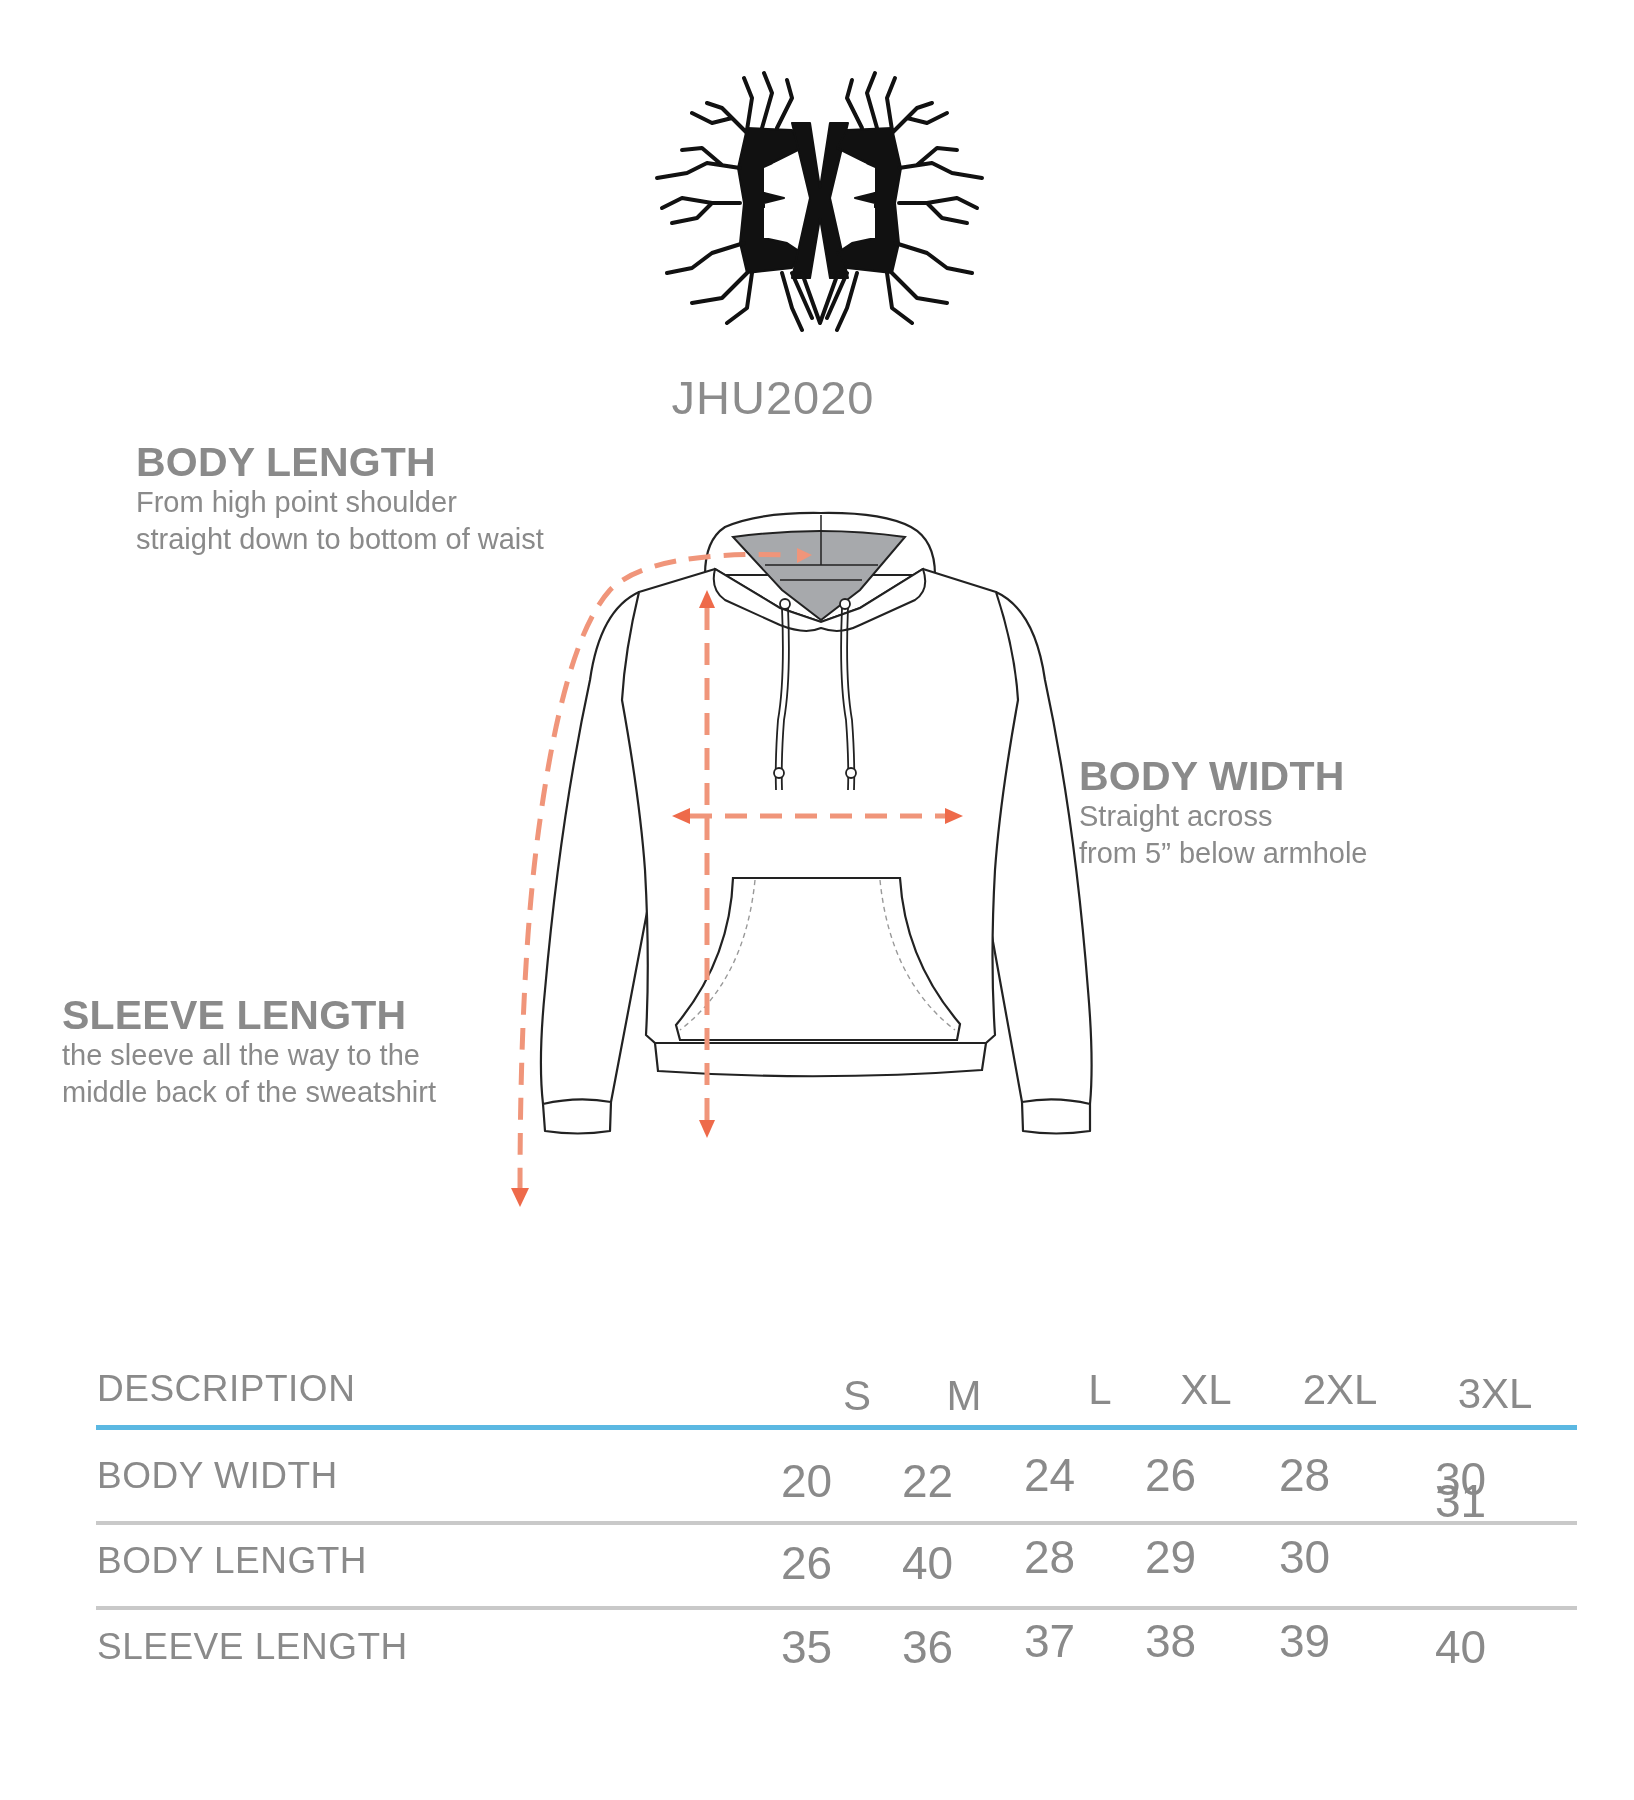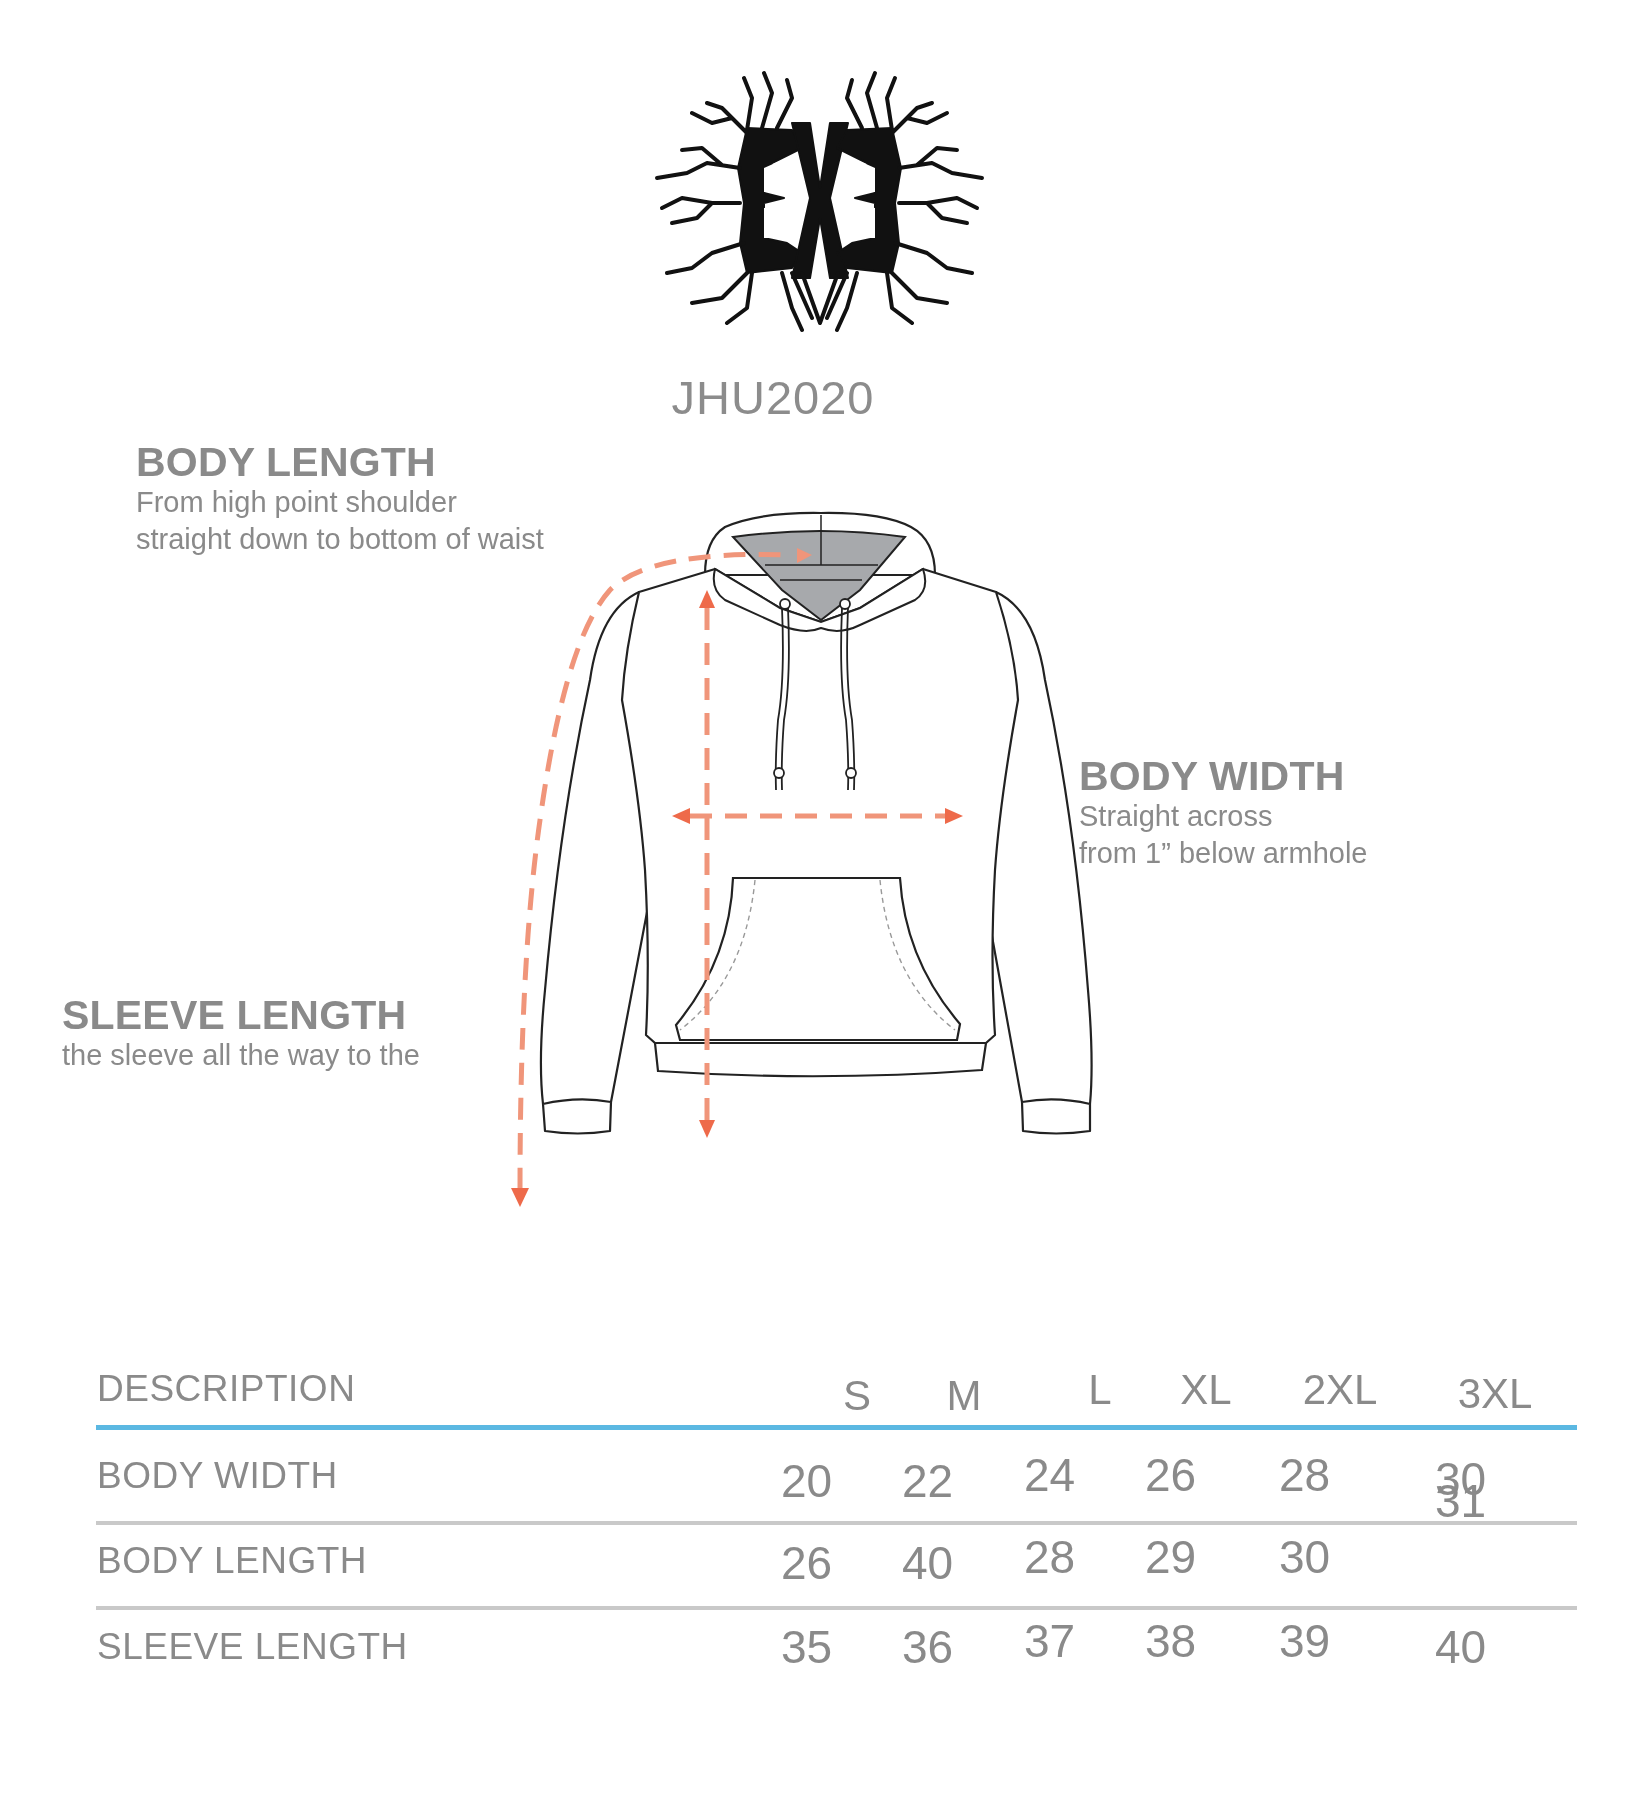--- a/index.html
+++ b/index.html
@@ -60,26 +60,27 @@
 
 <div class="callout c-len">
   <div class="h">BODY LENGTH</div>
   <div class="d">From high point shoulder</div>
   <div class="d">straight down to bottom of waist</div>
 </div>
 
 <div class="callout c-wid">
   <div class="h">BODY WIDTH</div>
   <div class="d">Straight across</div>
-  <div class="d">from 1” below armhole</div>
+  <div class="d">from 5” below armhole</div>
 </div>
 
 <div class="callout c-slv">
   <div class="h">SLEEVE LENGTH</div>
   <div class="d">the sleeve all the way to the</div>
+  <div class="d">middle back of the sweatshirt</div>
 </div>
 
 <svg class="abs hoodie" viewBox="0 0 1634 1800" width="1634" height="1800">
   <g fill="#fff" stroke="#222" stroke-width="2.2" stroke-linejoin="round" stroke-linecap="round">
 
     <path d="M639 592 Q600 610 590 680 Q560 820 545 990 Q538 1060 543 1104 L611 1102 Q640 950 655 870 L655 700 Z"></path>
     <path d="M996 592 Q1035 610 1045 680 Q1075 820 1088 990 Q1094 1060 1090 1104 L1022 1102 Q995 950 980 870 L980 700 Z"></path>
 
     <path d="M543 1104 L545 1131 Q578 1136 610 1131 L611 1102 Q578 1096 543 1104 Z"></path>
     <path d="M1022 1102 L1023 1131 Q1056 1136 1090 1131 L1090 1104 Q1056 1096 1022 1102 Z"></path>

